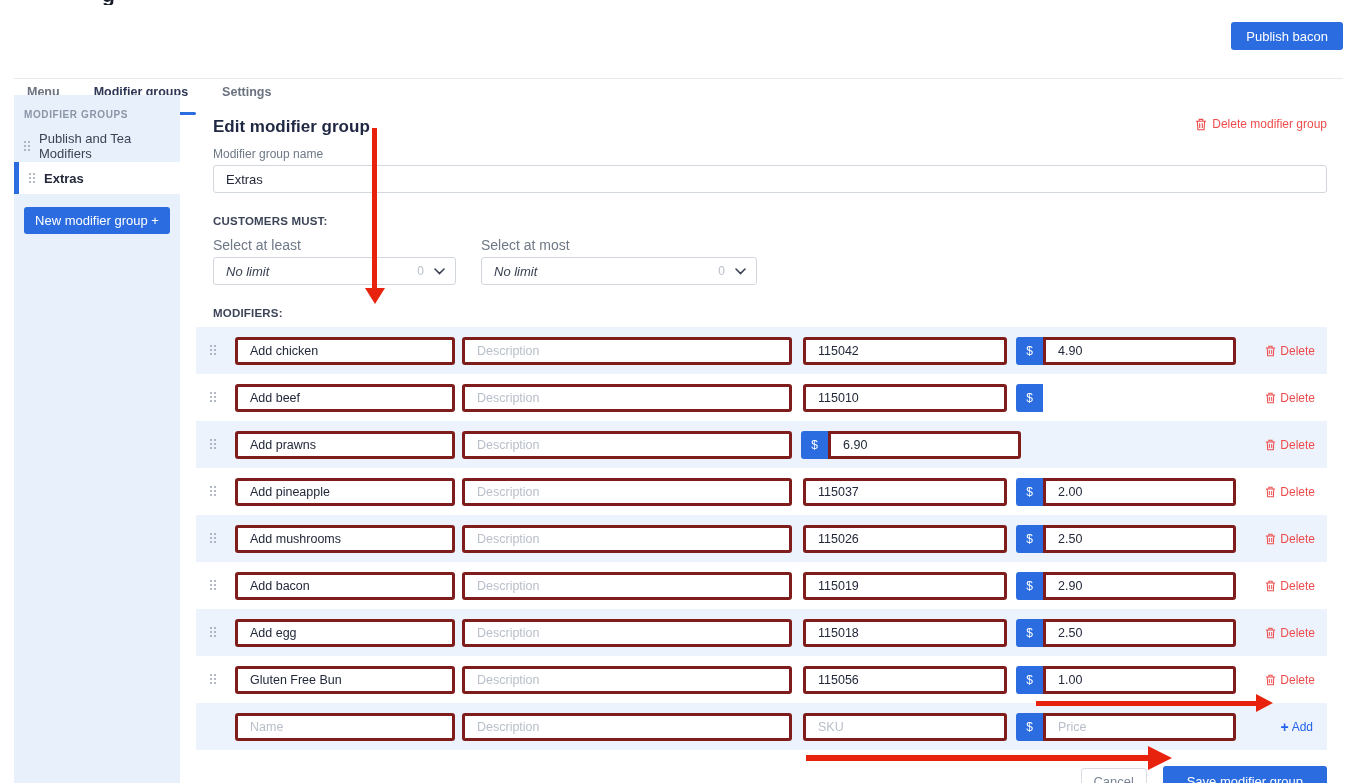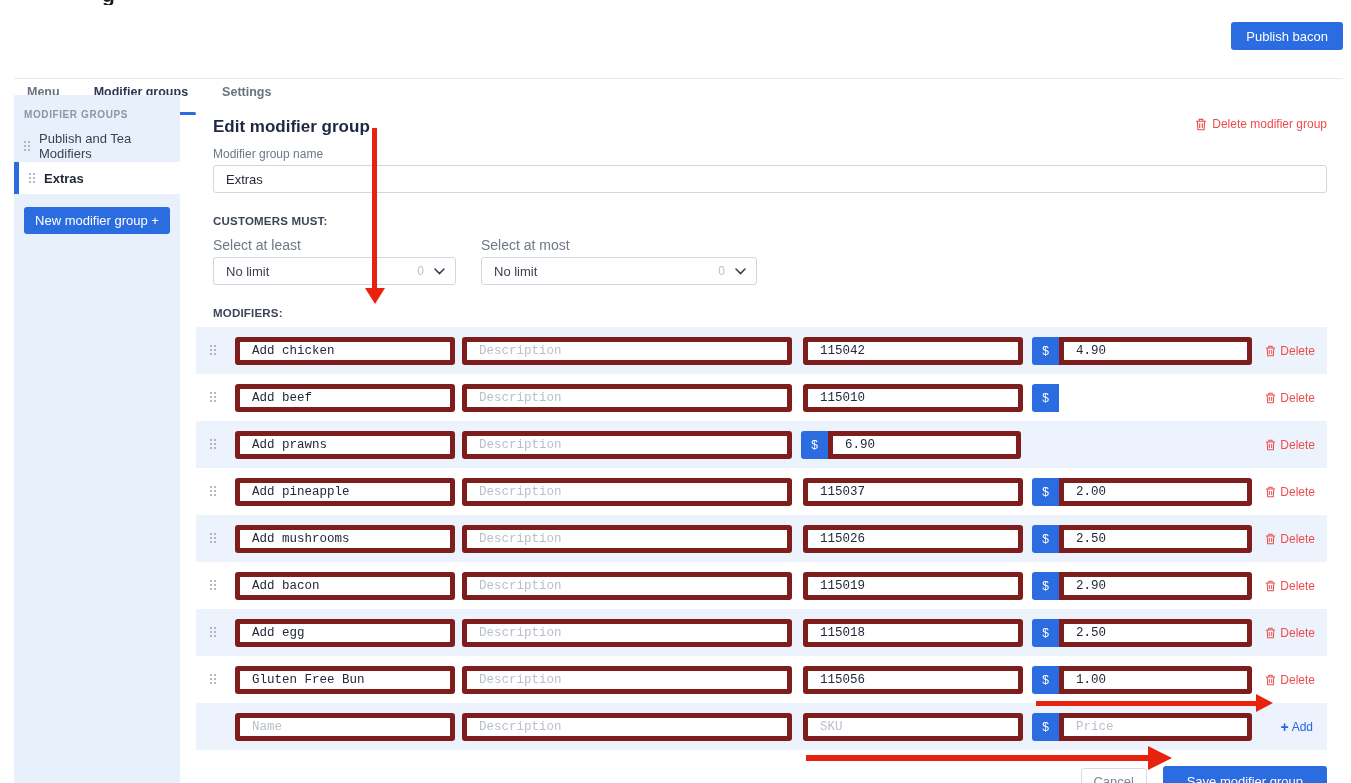--- a/index.html
+++ b/index.html
@@ -46,36 +46,36 @@
   .danger-link { display:flex; align-items:center; gap:5px; font-size:12px; color:#ee4c4c; cursor:pointer; text-decoration:none; }
   .field-label { margin:10px 0 4px 17px; font-size:12px; color:#6e7887; }
   .name-input { display:block; margin-left:17px; width:1114px; height:28px; border:1px solid #d2d7de;
     border-radius:3px; padding:0 12px; font-size:13px; color:#23293a; font-family:inherit; }
 
   .section-label { margin:22px 0 0 17px; font-size:11.5px; font-weight:700; color:#3c4558; letter-spacing:.2px; }
   .selects-row { display:flex; gap:25px; margin-left:17px; margin-top:2px; }
   .sel-label { font-size:14px; color:#6e7887; margin:8px 0 4px 0; }
   .sel-box { height:28px; border:1px solid #d2d7de; border-radius:3px; background:#fff;
     display:flex; align-items:center; padding:0 10px 0 12px; font-size:13px; color:#3b4254; cursor:pointer; }
-  .sel-box .grow { flex:1; }
+  .sel-box .grow { flex:1;font-style:italic; }
   .sel-zero { font-size:12px; color:#b9c0cb; margin-right:10px; }
   .sel-least .sel-box { width:243px; }
   .sel-most  .sel-box { width:276px; }
 
   
   .rows { margin-top:8px; }
   .mrow { display:flex; align-items:center; height:47px; }
   .mrow.alt { background:#edf3fc; }
   .mrow .dots { margin-left:14px; }
-  .in { height:28px; border:5px solid #7f1d1d; border-radius:3px; padding:0 12px;
-    font-size:12.5px; color:#23293a; background:#fff; font-family:Liberation Mono, monospace; }
+  .in { height:28px; border:3px solid #7f1d1d; border-radius:3px; padding:0 12px;
+    font-size:12.5px; color:#23293a; background:#fff; font-family:Liberation Sans, sans-serif; }
   .in::placeholder { color:#b8bfca; }
   .in.name { margin-left:18px; width:220px; }
   .in.desc { margin-left:7px; width:330px; }
-  .in.sku  { margin-left:11px; width:220px; }
+  .in.sku  { margin-left:11px; width:204px; }
   .money { display:flex; margin-left:9px; }
   .cur { width:27px; height:28px; background:#2b6ce0; color:#fff; font-size:12px;
     display:flex; align-items:center; justify-content:center; border-radius:3px 0 0 3px; }
   .in.price { width:193px; border-radius:0 3px 3px 0; }
   .del { display:flex; align-items:center; gap:4px; margin-left:auto; margin-right:12px;
     font-size:12px; color:#ee4c4c; cursor:pointer; }
   .add-link { display:flex; align-items:center; gap:3px; margin-left:auto; margin-right:14px;
     font-size:12px; color:#2563eb; cursor:pointer; }
   .add-link .plus { font-size:14px; font-weight:700; }
 

